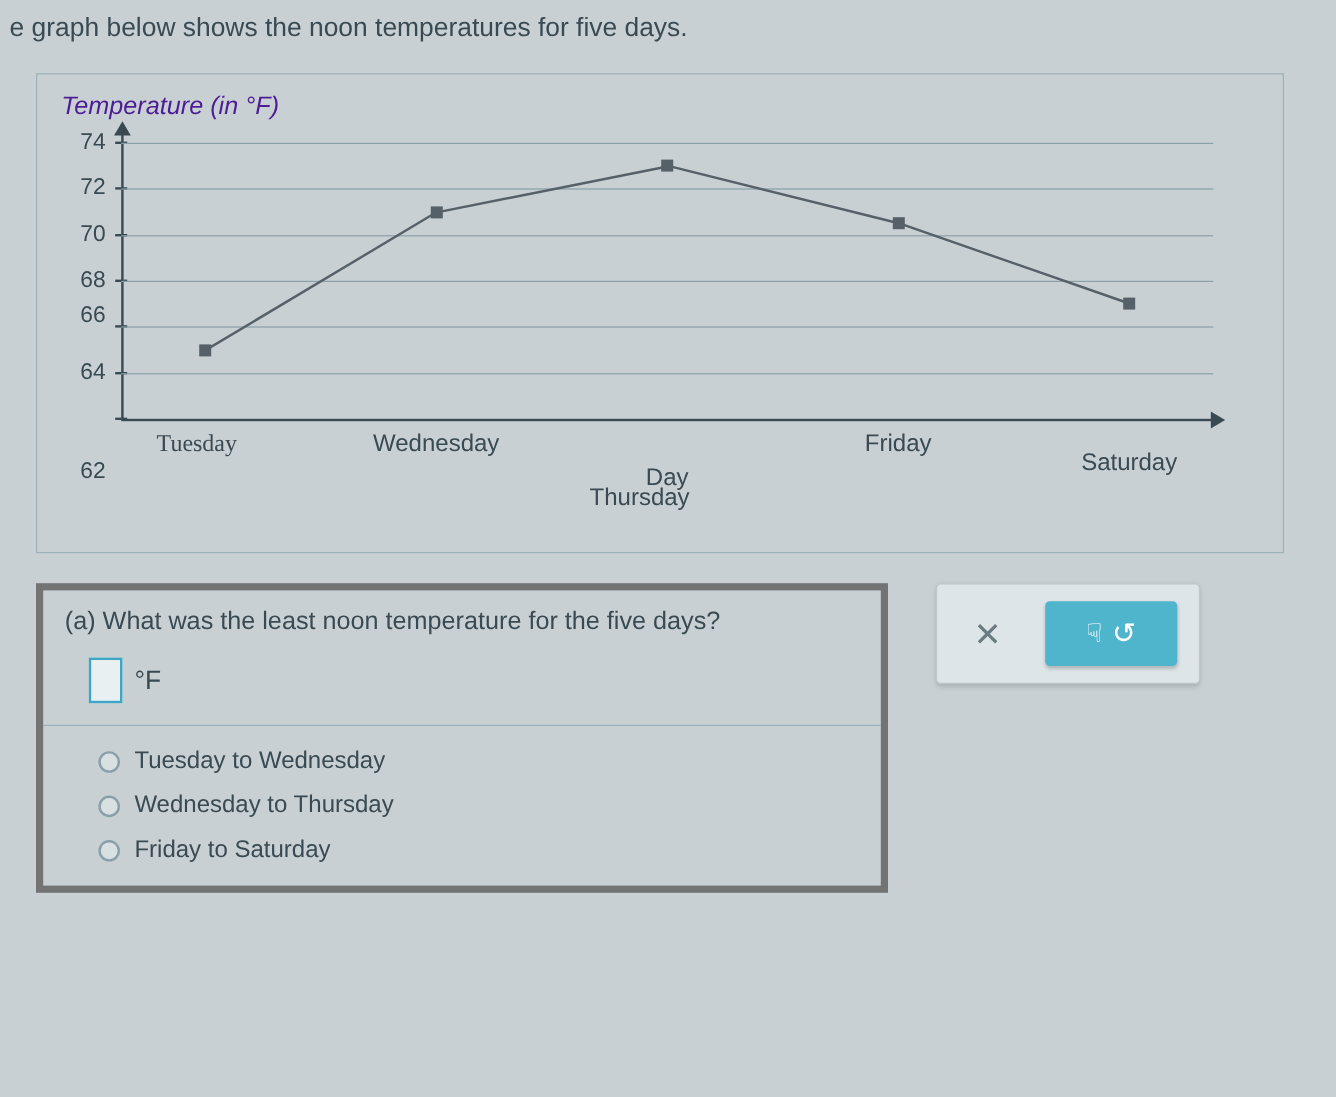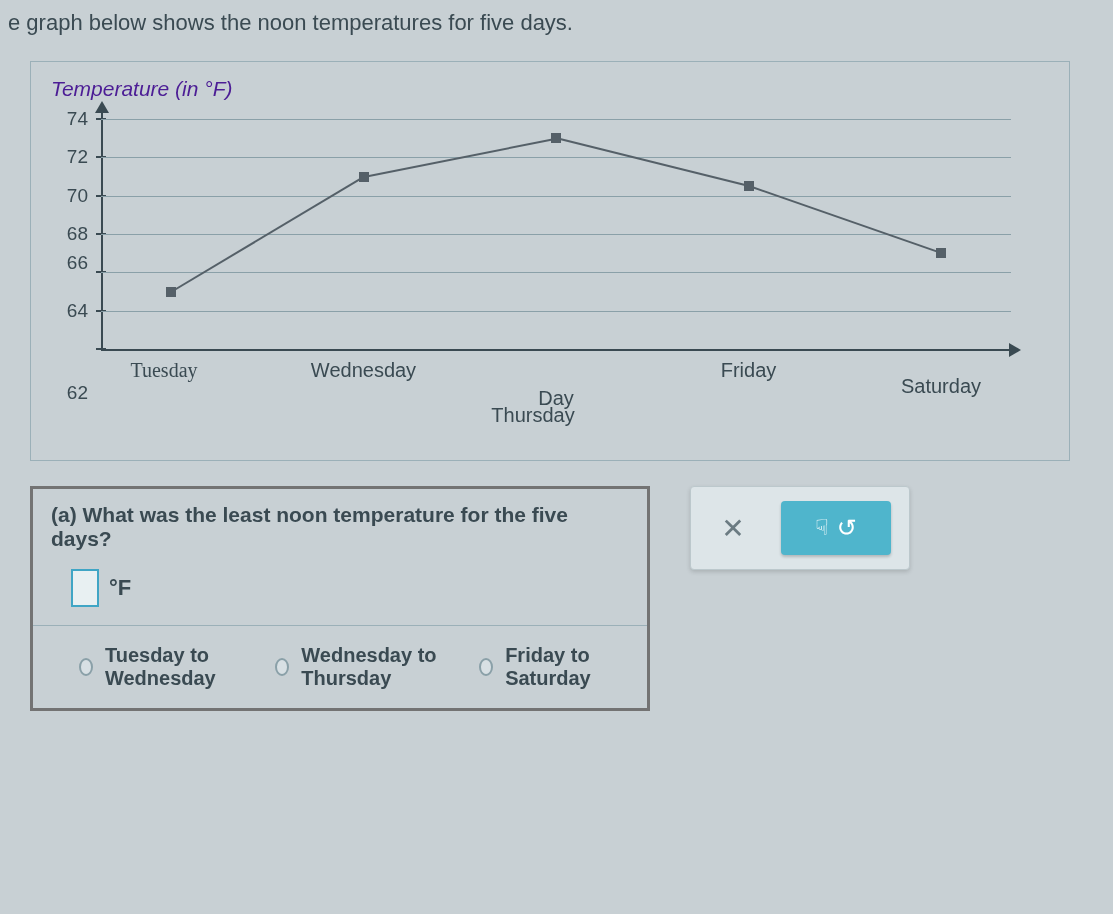--- a/index.html
+++ b/index.html
@@ -146,23 +146,22 @@
     background: #3a4a52;
   }
 
   .lower-row {
     display: flex;
     align-items: flex-start;
     margin: 25px 30px 0 30px;
     gap: 40px;
   }
   .question-panel {
-    border: 3px solid #737373;
-    width: 620px;
-    font-weight: bold;
+    border: 6px solid #737373;
+    width: 710px;
   }
   .q-section {
     border-bottom: 1px solid #9bb0b8;
     padding: 14px 18px 18px 18px;
   }
   .q-section:last-child { border-bottom: none; }
   .q-text {
     font-size: 21px;
     color: #3a4a52;
     margin-bottom: 18px;
@@ -178,20 +177,21 @@
     height: 38px;
     border: 2px solid #3fa5c5;
     background: #e8f0f2;
   }
   .unit {
     font-size: 22px;
     color: #3a4a52;
   }
   .radio-list {
     display: flex;
+    flex-direction: column;
     gap: 14px;
     padding-left: 28px;
     margin-top: 4px;
   }
   .radio-item {
     display: flex;
     align-items: center;
     gap: 12px;
     font-size: 20px;
     color: #3a4a52;

